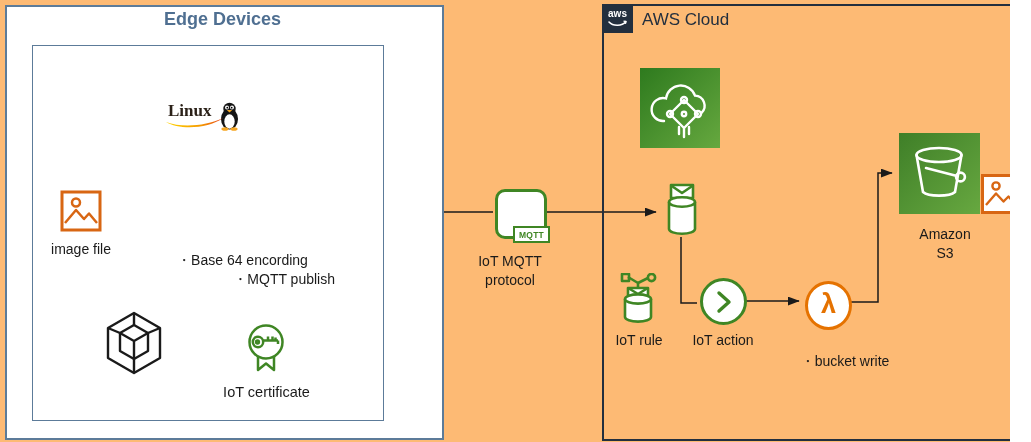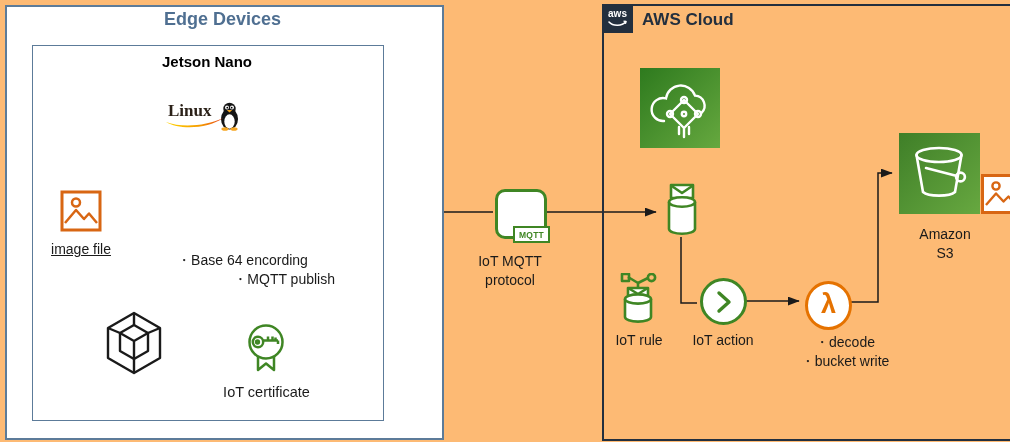--- a/index.html
+++ b/index.html
@@ -9,21 +9,21 @@
   }
   .abs{position:absolute;}
   .lbl{font-size:14px;line-height:19px;text-align:center;color:#1a1a1a;white-space:nowrap;}
   
   .edge-box{left:5px;top:5px;width:435px;height:431px;border:2px solid #5C7B99;background:#fff;}
   .edge-title{left:5px;top:9px;width:435px;text-align:center;font-size:18px;font-weight:bold;color:#4F6F91;}
   .jetson-box{left:32px;top:45px;width:350px;height:374px;border:1px solid #5C7B99;background:transparent;}
   .jetson-title{left:32px;top:53px;width:350px;text-align:center;font-size:15px;font-weight:bold;color:#000;}
   .aws-box{left:602px;top:4px;width:424px;height:433px;border:2px solid #232F3E;background:transparent;}
   .aws-logo{left:602px;top:4px;width:31px;height:29px;background:#232F3E;}
-  .aws-title{left:642px;top:10px;font-size:17px;font-weight:bold;color:#232F3E;}
+  .aws-title{left:642px;top:10px;font-size:17px;font-weight:normal;color:#232F3E;}
   
   .python-box{left:155px;top:182px;width:175px;height:60px;border:1px solid #222;background:#fff;
     display:flex;align-items:center;justify-content:center;font-size:14px;}
   
   .mqtt-icon{left:495px;top:189px;width:46px;height:44px;border:3px solid #3F8624;border-radius:10px;background:#fff;}
   .mqtt-badge{left:513px;top:226px;width:33px;height:13px;border:2px solid #3F8624;background:#fff;
     font-size:8.5px;font-weight:bold;color:#3F8624;display:flex;align-items:center;justify-content:center;letter-spacing:0.2px;}
   
   .action-circle{left:700px;top:278px;width:41px;height:41px;border:3px solid #3F8624;border-radius:50%;background:#fff;
     display:flex;align-items:center;justify-content:center;}
@@ -52,21 +52,20 @@
       <polyline points="681,237 681,303 697,303"></polyline>
       <line x1="744" y1="301" x2="799" y2="301" marker-end="url(#arr)"></line>
       <polyline points="849,302 878,302 878,173 892,173" marker-end="url(#arr)"></polyline>
     </g>
   </svg>
 
   <div class="abs edge-box"></div>
   <div class="abs edge-title">Edge Devices</div>
 
   <div class="abs jetson-box"></div>
-  <div class="abs jetson-title">Jetson Nano</div>
 
   <div class="abs" style="left:168px;top:101px;width:74px;height:42px;display:flex;align-items:flex-start;">
     <div style="position:relative;width:50px;">
       <span style="font-family:'Liberation Serif',serif;font-weight:bold;font-size:17px;color:#2B2118;">Linux</span>
       <svg style="position:absolute;left:-2px;top:16px;" width="58" height="14" viewBox="0 0 58 14">
         <defs>
             <linearGradient id="sw" x1="0" y1="0" x2="1" y2="0">
           <stop offset="0" stop-color="#FFD400"></stop>
               <stop offset="0.6" stop-color="#F59B00"></stop>
               <stop offset="1" stop-color="#E8491D"></stop>
@@ -87,21 +86,21 @@
       <ellipse cx="7" cy="28" rx="3.6" ry="1.8" fill="#F5A623"></ellipse>
       <ellipse cx="16" cy="28" rx="3.6" ry="1.8" fill="#F5A623"></ellipse>
     </svg>
   </div>
 
   <svg class="abs" style="left:60px;top:190px;" width="42" height="42" viewBox="0 0 42 42">
     <rect x="2" y="2" width="38" height="38" fill="#fff" stroke="#D86613" stroke-width="3"></rect>
     <circle cx="16" cy="12.5" r="4" fill="none" stroke="#D86613" stroke-width="2.5"></circle>
     <polyline points="5,33 16,20 24,29 29,23.5 37,33" fill="none" stroke="#D86613" stroke-width="2.5" stroke-linejoin="round"></polyline>
   </svg>
-  <div class="abs lbl" style="left:35px;top:240px;width:92px;text-decoration:underline;">image file</div>
+  <div class="abs lbl" style="left:35px;top:240px;width:92px;">image file</div>
 
   <div class="abs lbl" style="left:150px;top:251px;width:185px;">・Base 64 encording</div>
   <div class="abs lbl" style="left:150px;top:270px;width:185px;text-align:right;">・MQTT publish</div>
 
   <svg class="abs" style="left:104px;top:311px;" width="60" height="64" viewBox="0 0 60 64">
     <g fill="none" stroke="#1A1A1A" stroke-width="2.4" stroke-linejoin="round">
       <polygon points="30,2 56,17 56,47 30,62 4,47 4,17"></polygon>
       <polygon points="30,14 44,22 44,40 30,48 16,40 16,22"></polygon>
       <path d="M16,22 L30,30 L44,22 M30,30 L30,48"></path>
       <path d="M30,2 L30,14 M30,48 L30,62 M4,17 L16,22 M56,17 L44,22"></path>
@@ -171,21 +170,20 @@
   <div class="abs lbl" style="left:600px;top:331px;width:78px;">IoT rule</div>
 
   <div class="abs action-circle">
     <svg width="20" height="24" viewBox="0 0 20 24">
       <polyline points="5,3 15,12 5,21" fill="none" stroke="#3F8624" stroke-width="3.4" stroke-linecap="round" stroke-linejoin="round"></polyline>
     </svg>
   </div>
   <div class="abs lbl" style="left:682px;top:331px;width:82px;">IoT action</div>
 
   <div class="abs lambda-circle">λ</div>
-  <div class="abs lbl" style="left:775px;top:333px;width:140px;">・decode</div>
   <div class="abs lbl" style="left:775px;top:352px;width:140px;">・bucket write</div>
 
   <div class="abs s3-sq">
     <svg width="81" height="81" viewBox="0 0 81 81">
       <g fill="none" stroke="#fff" stroke-width="2.6" stroke-linecap="round">
         <ellipse cx="40" cy="22" rx="22.5" ry="7"></ellipse>
         <path d="M17.5,22 L24,59 A17,5.5 0 0 0 56,59 L62.5,22"></path>
         <path d="M27,35 L58,43"></path>
         <circle cx="61.5" cy="44" r="4.4"></circle>
       </g>

